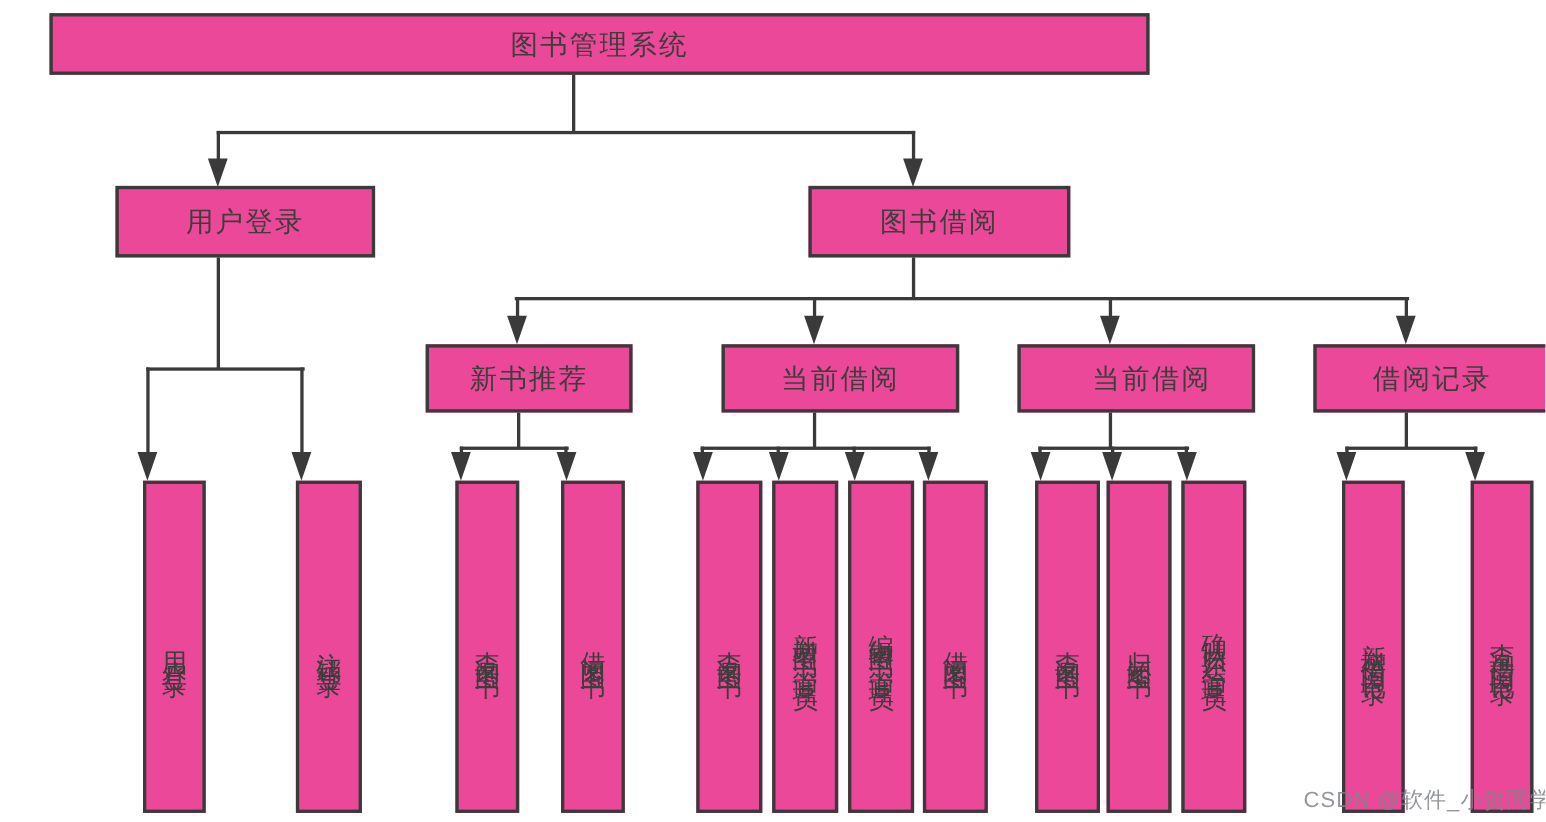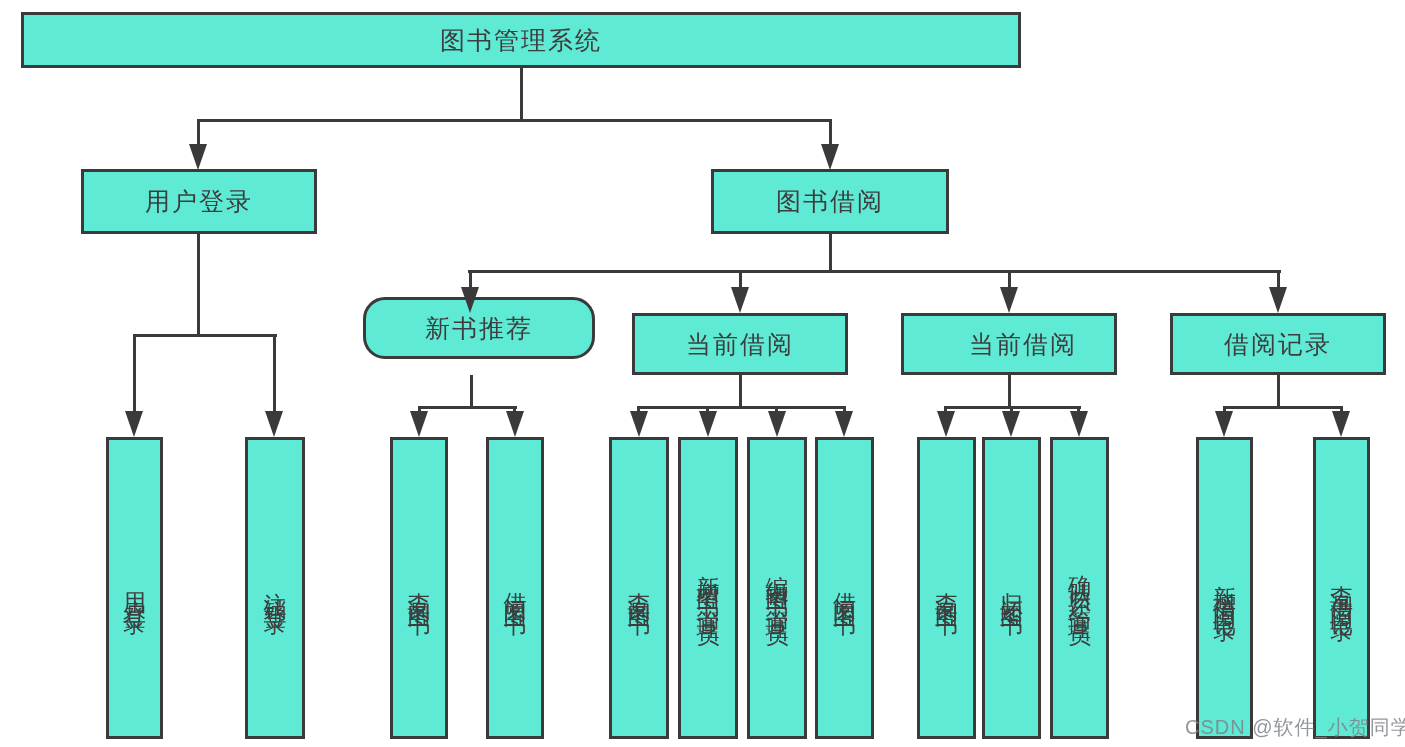--- a/index.html
+++ b/index.html
@@ -15,26 +15,27 @@
   }
   .canvas {
     position: relative;
     width: 1405px;
     height: 747px;
     background: var(--bg);
     overflow: hidden;
   }
   .node {
     position: absolute;
-    background: #5eead4;
+    background: #ec4899;
     border: 3px solid var(--line);
     display: flex;
     align-items: center;
     justify-content: center;
     color: var(--text);
+    margin-left: 24px;
   }
   .node.horizontal .node-label {
     font-size: 25px;
     letter-spacing: 2px;
     white-space: nowrap;
   }
   .node.vertical .node-label {
     writing-mode: vertical-rl;
     text-orientation: mixed;
     font-size: 23px;
@@ -71,21 +72,21 @@
   <div id="nodes-layer">
       <div class="node horizontal" style="left: 21px; top: 12px; width: 1000px; height: 56px;">
         <span class="node-label">图书管理系统</span>
       </div>
       <div class="node horizontal" style="left: 81px; top: 169px; width: 236px; height: 65px;">
         <span class="node-label">用户登录</span>
       </div>
       <div class="node horizontal" style="left: 711px; top: 169px; width: 238px; height: 65px;">
         <span class="node-label">图书借阅</span>
       </div>
-      <div class="node horizontal" style="left: 363px; top: 297px; width: 232px; height: 62px; border-radius: 22px;">
+      <div class="node horizontal" style="left: 363px; top: 313px; width: 188px; height: 62px;">
         <span class="node-label">新书推荐</span>
       </div>
       <div class="node horizontal" style="left: 632px; top: 313px; width: 216px; height: 62px;">
         <span class="node-label">当前借阅</span>
       </div>
       <div class="node horizontal" style="left: 901px; top: 313px; width: 216px; height: 62px; padding-left: 28px;">
         <span class="node-label">当前借阅</span>
       </div>
       <div class="node horizontal" style="left: 1170px; top: 313px; width: 216px; height: 62px;">
         <span class="node-label">借阅记录</span>

